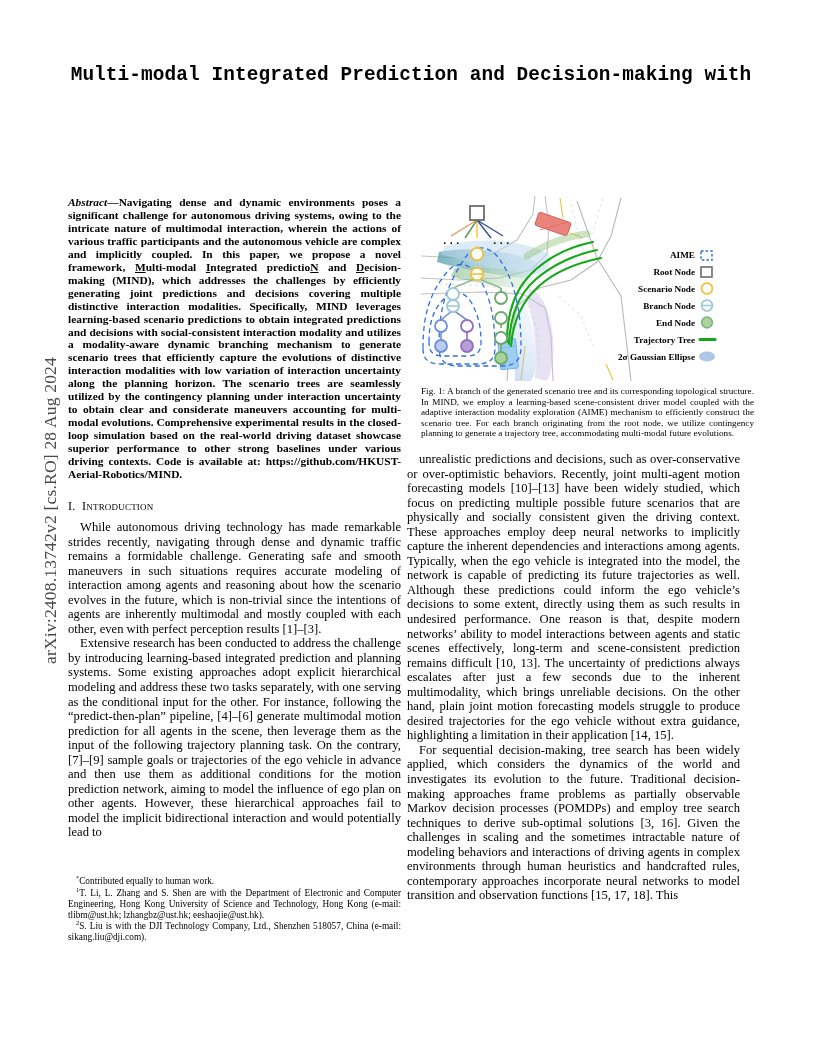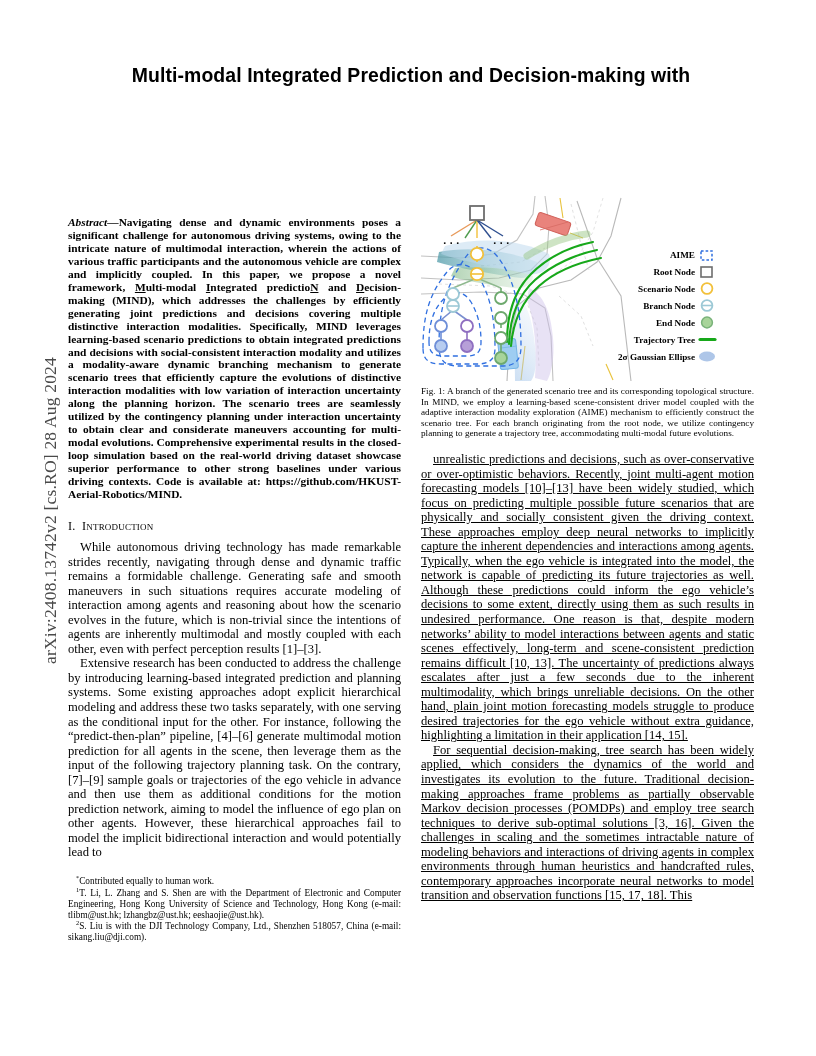--- a/index.html
+++ b/index.html
@@ -55,37 +55,36 @@
     top: 62px;
     width: 686px;
     text-align: center;
   }
   #paper-title {
     font-size: 19.4px;
     font-weight: bold;
     line-height: 26px;
     letter-spacing: 0.1px;
     margin: 0;
-    font-family: Liberation Sans, sans-serif;
+    font-family: Liberation Mono, monospace;
   }
   #author-line {
     margin-top: 29px;
     font-size: 13.2px;
     line-height: 16px;
     font-family: "Liberation Serif", "DejaVu Serif", serif;
   }
   sup { font-size: 0.68em; vertical-align: super; line-height: 0; }
 
   
   #col-left {
     position: absolute;
     left: 0px;
     top: 196px;
     width: 333px;
-    margin-top: 20px;
   }
 
   .abstract {
     font-size: 11.4px;
     line-height: 12.95px;
     text-align: justify;
     text-justify: inter-word;
     font-weight: bold;
     font-family: "Liberation Serif", "DejaVu Serif", serif;
     hyphens: manual;
@@ -147,24 +146,23 @@
   }
   #fig-caption {
     font-size: 9.2px;
     line-height: 10.6px;
     text-align: justify;
     margin: 5px 0 16px 0;
     font-family: "Liberation Serif", "DejaVu Serif", serif;
   }
   #right-body {
     position: absolute;
-    left: 353px;
+    left: 339px;
     top: 452px;
     width: 333px;
-    text-decoration: underline;
   }
 </style>
 </head>
 <body>
 
 <div id="arxiv-stamp">
   <div class="vtext">arXiv:2408.13742v2  [cs.RO]  28 Aug 2024</div>
 </div>
 
 <div id="page">

